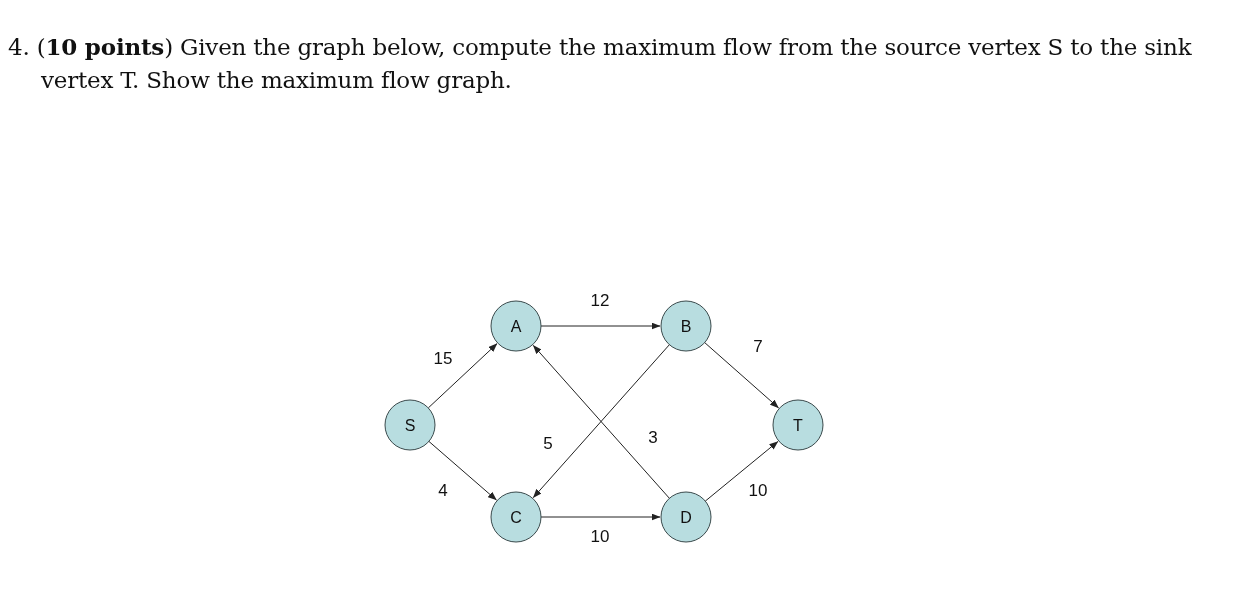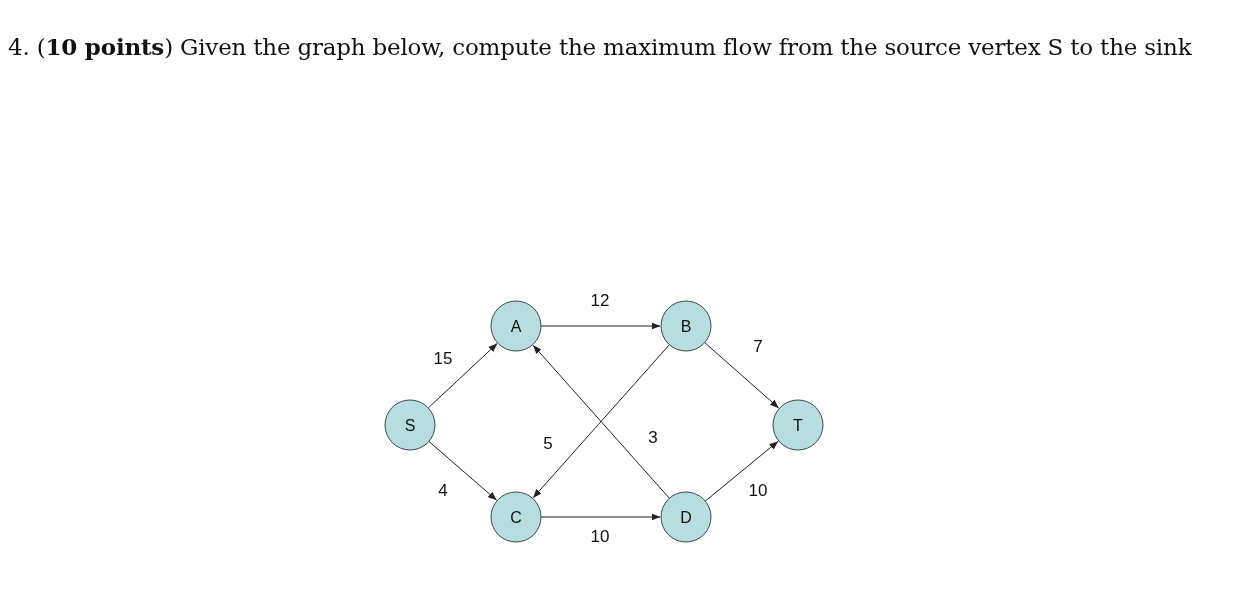--- a/index.html
+++ b/index.html
@@ -64,20 +64,23 @@
     }
   </style>
 </head>
 <body>
 
 <div class="question">
   <div class="line line1">
     <span>4.</span>
     <span>(</span><b>10 points</b><span>)</span><span> Given the graph below, compute the maximum flow from the source vertex S to the sink</span>
   </div>
+  <div class="line line2">
+    <span>vertex T. Show the maximum flow graph.</span>
+  </div>
 </div>
 
 <svg class="graph" width="1243" height="591" viewBox="0 0 1243 591" xmlns="http://www.w3.org/2000/svg">
   <defs>
     <marker id="arrowhead" markerWidth="9" markerHeight="7" refX="8.5" refY="3.5" orient="auto" markerUnits="userSpaceOnUse">
       <polygon points="0 0, 9 3.5, 0 7" fill="#222222"></polygon>
     </marker>
   </defs>
   <g id="edges-layer">
       <line x1="428.3" y1="407.9" x2="497.0" y2="343.7" class="edge-line" marker-end="url(#arrowhead)"></line>

